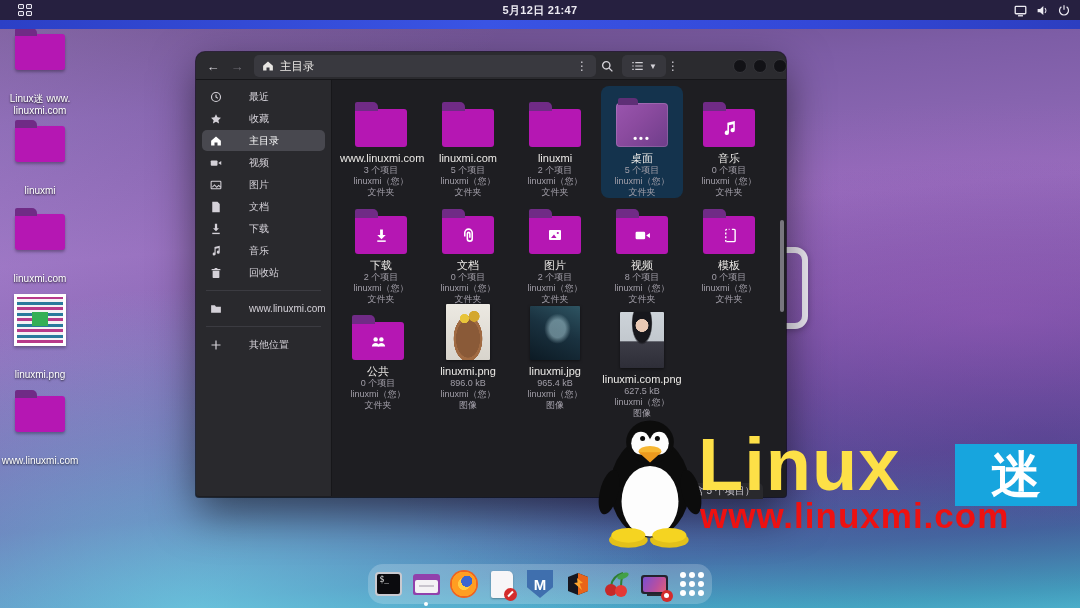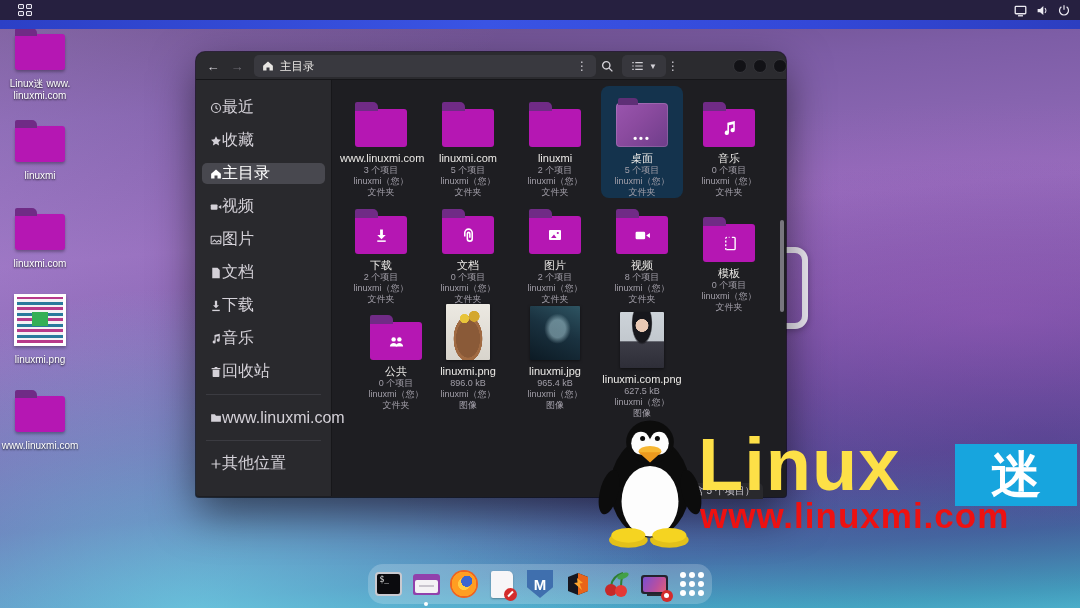--- a/index.html
+++ b/index.html
@@ -27,21 +27,21 @@
     background:linear-gradient(90deg,#2c40c6 0%, #3a54e4 45%, #3348d8 75%, #2c3ec0 100%); }
   .ws-grid { position:absolute; left:18px; top:4px; width:15px; height:13px; display:grid;
     grid-template-columns:6px 6px; grid-template-rows:5px 5px; gap:2px; }
   .ws-grid span { background:rgba(255,255,255,.12); border:1px solid #e9e7f2; border-radius:1px; }
   .clock { position:absolute; left:0; right:0; text-align:center; font-size:11px; font-weight:bold; letter-spacing:.3px; }
   .tb-icons { position:absolute; right:10px; top:0; height:20px; display:flex; align-items:center; gap:9px; }
   .tb-icons svg { display:block; }
 
   
   .d-icon { position:absolute; width:80px; text-align:center; z-index:2; cursor:default; }
-  .d-label { margin-top:8px; font-size:10px; line-height:12px; color:#fff;
+  .d-label { margin-top:23px; font-size:10px; line-height:12px; color:#fff;
     text-shadow:0 1px 2px rgba(0,0,0,.85); word-wrap:break-word; }
   .folder { width:50px; height:36px; background:#b517b3; border-radius:2px 3px 3px 3px;
     position:relative; margin:8px auto 0; box-shadow:0 2px 3px rgba(0,0,0,.3); }
   .folder::before { content:""; position:absolute; top:-6px; left:0; width:22px; height:8px;
     background:#702b86; border-radius:2px 5px 0 0; }
   .qr { width:52px; height:52px; margin:0 auto; background:
       linear-gradient(#35af55,#35af55) 50% 48%/16px 14px no-repeat,
       repeating-linear-gradient(0deg,#b83a8a 0 3px,#f4f2f4 3px 5px,#2a7a9c 5px 8px,#f4f2f4 8px 11px),
       #fff;
     border:3px solid #fff; box-shadow:0 2px 3px rgba(0,0,0,.3); }
@@ -60,22 +60,22 @@
   .pathpill .ptext { font-size:11.5px; margin-left:6px; flex:1; }
   .kebab { color:#cfccd4; font-size:12px; line-height:1; }
   .tb-btn { position:absolute; top:3px; height:22px; display:flex; align-items:center;
     justify-content:center; color:#d4d2d8; }
   .viewbtn { left:426px; width:44px; background:#37373d; border-radius:5px; gap:5px; }
   .windot { position:absolute; top:7px; width:14px; height:14px; border-radius:50%;
     background:#121216; border:1px solid #333338; }
 
   .sidebar { position:absolute; left:0; top:28px; width:136px; height:416px; background:#29292d;
     border-right:1px solid #17171a; padding-top:5px; border-radius:0 0 0 3px; }
-  .s-row { height:21px; margin:12px 6px; padding:0 8px; display:flex; align-items:center; gap:0;
-    border-radius:5px; font-size:16px; color:#d4d1d8; }
+  .s-row { height:21px; margin:1px 6px; padding:0 8px; display:flex; align-items:center; gap:27px;
+    border-radius:5px; font-size:10px; color:#d4d1d8; }
   .s-row.active { background:#48484f; color:#fff; }
   .s-row svg { flex:0 0 auto; }
   .s-sep { height:1px; background:#3b3b41; margin:7px 10px; }
 
   .content { position:absolute; left:137px; top:28px; width:453px; height:416px; overflow:hidden; }
   .cell { position:absolute; width:82px; text-align:center; padding-top:5px; border-radius:8px; }
   .cell.sel { background:#14334d; }
   .icw { height:56px; display:flex; align-items:flex-end; justify-content:center; margin-bottom:5px; }
   .gfolder { width:52px; height:38px; background:#b517b3; border-radius:2px 3px 3px 3px; position:relative; }
   .gfolder::before { content:""; position:absolute; top:-7px; left:0; width:23px; height:9px;
@@ -157,20 +157,21 @@
 <div class="wall"></div>
 <div class="wall-ring"></div>
 
 <div class="topbar">
   <div class="ws-grid">
       <span></span>
       <span></span>
       <span></span>
       <span></span>
     </div>
+  <div class="clock">5月12日 21:47</div>
   <div class="tb-icons">
     <span>
         <svg width="13" height="13" viewBox="0 0 16 16" fill="none" stroke="#eceaf2" stroke-width="1.6">
           <rect x="1.5" y="3" width="13" height="9" rx="1"></rect>
           <path d="M5 14.5h6"></path>
         </svg>
       </span>
     <span>
         <svg width="13" height="13" viewBox="0 0 16 16" fill="#eceaf2">
           <path d="M2 6h3l4-3.5v11L5 10H2z"></path>
@@ -429,38 +430,38 @@
                 <path d="M11.5 8l3.5-2.3v4.6z"></path>
               </svg>
             </span>
       </div>
         </div>
       <div class="fname">视频</div>
       <div class="fmeta">8 个项目</div>
       <div class="fmeta">linuxmi（您）</div>
       <div class="fmeta">文件夹</div>
     </div>
-    <div class="cell" style="left:355px;top:121px">
+    <div class="cell" style="left:355px;top:113px">
       <div class="icw">
           <div class="gfolder">
         <span class="emb">
               <svg width="15" height="15" viewBox="0 0 16 16" fill="none" stroke="#fff" stroke-width="1.5">
                 <path d="M10.5 1.5H13a1 1 0 0 1 1 1v11a1 1 0 0 1-1 1H5"></path>
                 <path d="M5 14.5a1 1 0 0 1-1-1V2.5a1 1 0 0 1 1-1h3" stroke-dasharray="2.2 1.8"></path>
               </svg>
             </span>
       </div>
         </div>
       <div class="fname">模板</div>
       <div class="fmeta">0 个项目</div>
       <div class="fmeta">linuxmi（您）</div>
       <div class="fmeta">文件夹</div>
     </div>
 
-    <div class="cell" style="left:22px;top:219px">
+    <div class="cell" style="left:4px;top:219px">
       <div class="icw">
           <div class="gfolder">
         <span class="emb">
               <svg width="17" height="17" viewBox="0 0 16 16" fill="#fff">
                 <circle cx="5.3" cy="6" r="2.1"></circle>
                 <circle cx="10.7" cy="6" r="2.1"></circle>
                 <path d="M1.8 12.6c0-2 1.6-3.3 3.5-3.3s3.5 1.3 3.5 3.3z"></path>
                 <path d="M7.2 12.6c.3-1.9 1.7-3.3 3.5-3.3 1.9 0 3.5 1.3 3.5 3.3z"></path>
               </svg>
             </span>

